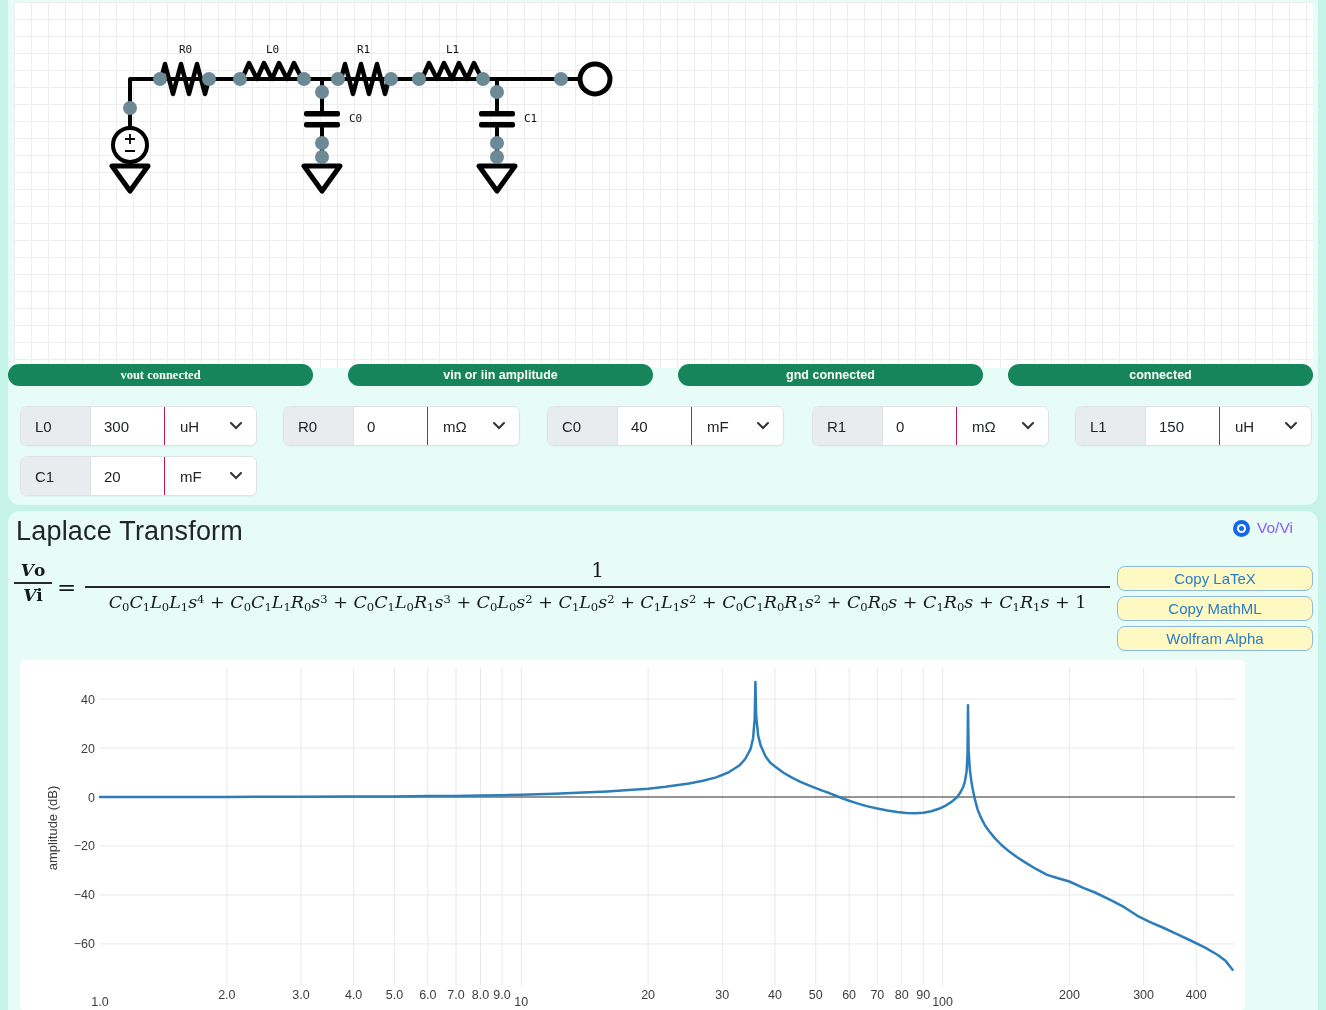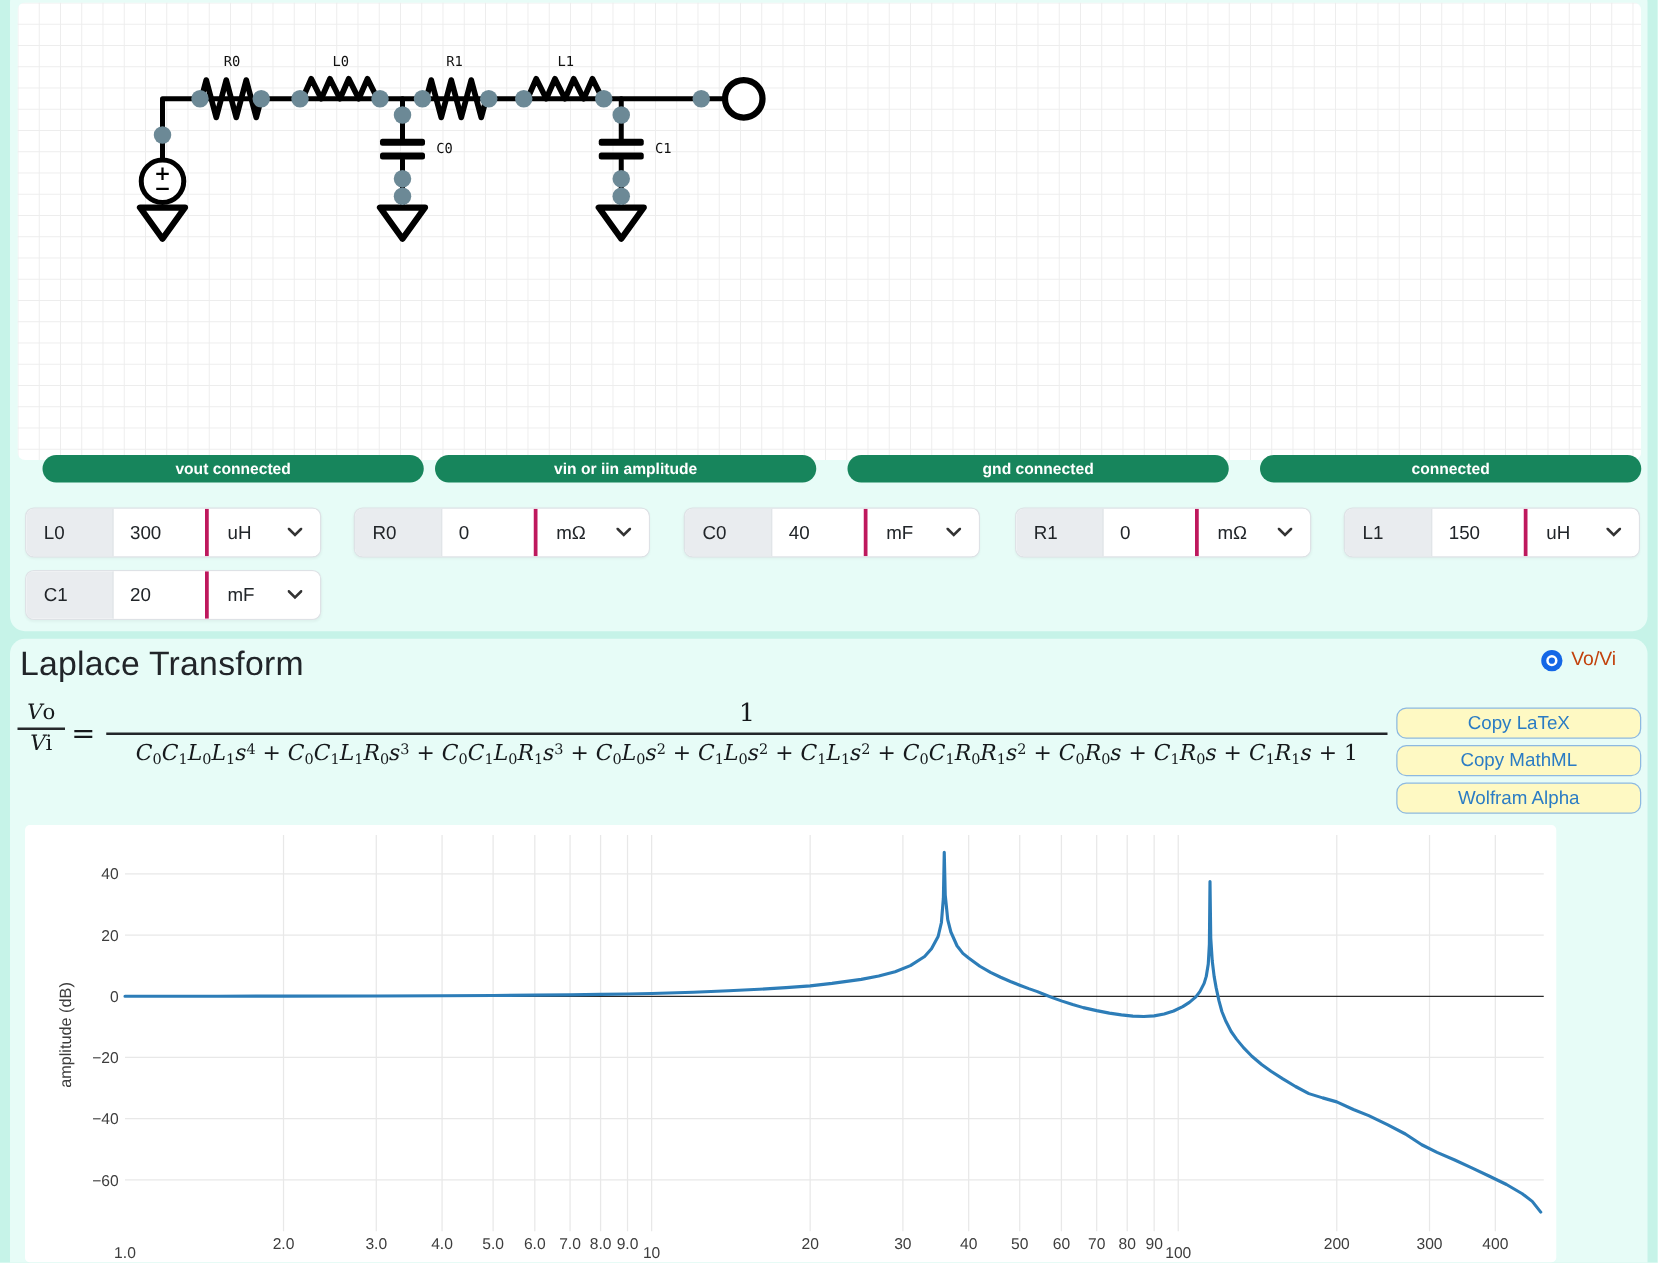--- a/index.html
+++ b/index.html
@@ -15,38 +15,38 @@
 
   .badge { position:absolute; top:374px; width:305px; height:22px; background:var(--accent-green,#17855C);
     border-radius:11px; color:#fff; font-size:12.5px; font-weight:bold; text-align:center; line-height:22px; }
 
   .igroup { position:absolute; width:237px; height:40px; display:flex; background:#fff;
     border:1px solid #dee2e6; border-radius:7px; overflow:hidden; box-shadow:0 1px 2px rgba(0,0,0,.04); }
   .ig-label { width:70px; background:#e9ecef; border-right:1px solid #dee2e6; font-size:15px;
     display:flex; align-items:center; padding-left:14px; color:#212529; }
   .ig-value { width:73px; border:none; outline:none; font-size:15px; padding-left:13px;
     font-family:"Liberation Sans",sans-serif; color:#212529; }
-  .ig-select { flex:1; border-left:3px solid #be185d; display:flex; align-items:center;
+  .ig-select { flex:1; border-left:1px solid #be185d; display:flex; align-items:center;
     justify-content:space-between; padding:0 14px 0 15px; font-size:15px; cursor:pointer; background:#fff; }
 
   .heading { position:absolute; left:16px; top:516px; font-size:27px; font-weight:400; color:#212529; letter-spacing:.2px; }
 
   .radio-wrap { position:absolute; left:1233px; top:519px; display:flex; align-items:center; gap:7px; }
   .radio { width:17px; height:17px; border-radius:50%; background:var(--radio-blue,#1467E6);
     display:flex; align-items:center; justify-content:center; }
   .radio .ring { width:9px; height:9px; border-radius:50%; background:#fff; display:flex; align-items:center; justify-content:center; }
   .radio .dot { width:5px; height:5px; border-radius:50%; background:var(--radio-blue,#1467E6); }
-  .radio-label { font-size:15.5px; color:#c2410c; }
+  .radio-label { font-size:15.5px; color:#8b5cf6; }
 
   .math { font-family:"DejaVu Serif", serif; color:#16191c; }
   .math i { font-style:italic; }
   .math sub { font-size:.66em; font-style:normal; vertical-align:-0.28em; }
   .math sup { font-size:.66em; font-style:normal; vertical-align:0.45em; }
 
-  .lhs { position:absolute; left:14px; top:560px; width:38px; text-align:center; font-size:17px; }
+  .lhs { position:absolute; left:14px; top:560px; width:38px; text-align:center; font-size:17px;font-weight:bold; }
   .lhs .bar { height:1.6px; background:#26292c; margin:2px 0 1px; }
   .equals { position:absolute; left:57px; top:574px; font-size:23px; font-family:"DejaVu Serif",serif; }
   .frac { position:absolute; left:85px; top:558px; width:1025px; text-align:center; }
   .frac .num { font-size:20px; height:27px; }
   .frac .bar { height:2.4px; background:#23262a; margin-top:1px; }
   .frac .den { font-size:17.5px; margin-top:4px; white-space:nowrap; }
 
   .btn { position:absolute; left:1117px; width:196px; height:25px; background:#fef9c3;
     border:1px solid #8db9e0; border-radius:8px; color:var(--button-blue,#2B7CC4); font-size:15px;
     display:flex; align-items:center; justify-content:center; cursor:pointer; }
@@ -126,21 +126,21 @@
         <circle cx="419" cy="79" r="7"></circle>
           <circle cx="483" cy="79" r="7"></circle>
         <circle cx="497" cy="92" r="7"></circle>
           <circle cx="497" cy="143" r="7"></circle>
           <circle cx="497" cy="157" r="7"></circle>
         <circle cx="561" cy="79" r="7"></circle>
       </g>
     </svg>
   </div>
 
-  <div class="badge" style="left:26px;">vout connected</div>
+  <div class="badge" style="left:0;font-family:Liberation Serif, serif;">vout connected</div>
   <div class="badge" style="left:340px;">vin or iin amplitude</div>
   <div class="badge" style="left:670px;">gnd connected</div>
   <div class="badge" style="left:1000px;">connected</div>
 
   <div class="igroup" style="left:12px; top:416px;">
     <span class="ig-label">L0</span>
     <input class="ig-value" value="300" style="">
     <span class="ig-select">
         <span>uH</span>
         <svg width="12" height="8">

